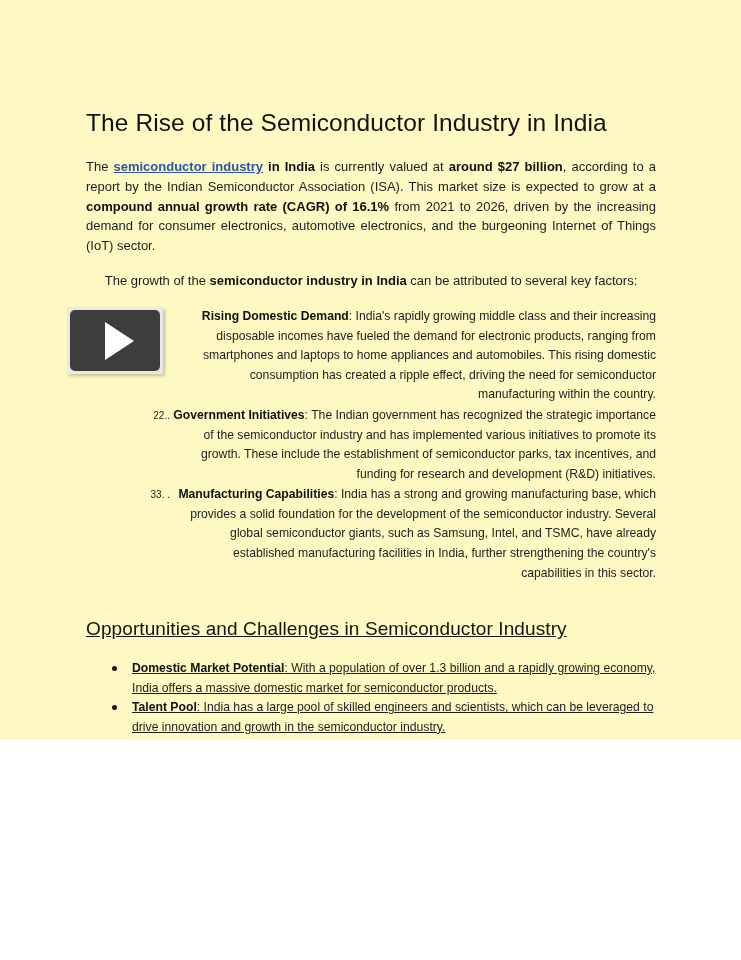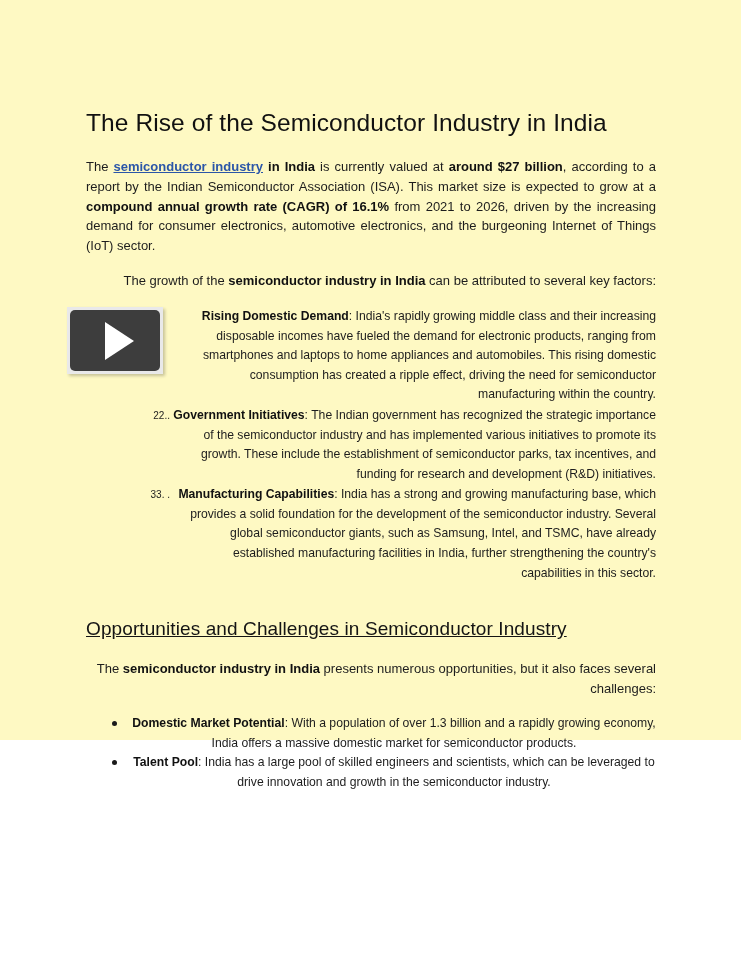--- a/index.html
+++ b/index.html
@@ -44,21 +44,21 @@
 
   p.body-text {
     font-size: 13px;
     line-height: 19.6px;
     margin: 0 0 16px 0;
     color: #1d1d1d;
     text-align: justify;
   }
 
   p.body-left {
-    text-align: right;
+    text-align: center;
   }
 
   h2.section-heading {
     font-size: 16.5px;
     font-weight: normal;
     color: #6b6b6b;
     margin: 22px 0 17px 0;
     line-height: 1.25;
     letter-spacing: 0.2px;
   }
@@ -108,21 +108,22 @@
     white-space: pre;
   }
 
   .bullet-item {
     position: relative;
     padding-left: 46px;
     font-size: 12.2px;
     line-height: 19.6px;
     margin-bottom: 0px;
     color: #1d1d1d;
-    text-align: center;
+    text-align: left;
+    text-decoration: underline;
   }
   .bullet-item .bullet-dot {
     position: absolute;
     left: 26px;
     top: 7px;
     width: 5px;
     height: 5px;
     background: #1a1a1a;
     border-radius: 50%;
   }
@@ -180,21 +181,20 @@
       <li class="num-item">
         <span class="marker">22..</span><strong>Government Initiatives</strong><span>: The Indian government has recognized the strategic importance of the semiconductor industry and has implemented various initiatives to promote its growth. These include the establishment of semiconductor parks, tax incentives, and funding for research and development (R&amp;D) initiatives.</span>
       </li>
       <li class="num-item">
         <span class="marker">33. .</span><strong>Manufacturing Capabilities</strong><span>: India has a strong and growing manufacturing base, which provides a solid foundation for the development of the semiconductor industry. Several global semiconductor giants, such as Samsung, Intel, and TSMC, have already established manufacturing facilities in India, further strengthening the country's capabilities in this sector.</span>
       </li>
     </ol>
 
     <h2 class="section-heading-dark">Opportunities and Challenges in Semiconductor Industry</h2>
 
-    <p class="body-text body-left"><span>The </span><strong>semiconductor industry in India</strong><span> presents numerous opportunities, but it also faces several challenges:</span></p>
 
 
     <ul class="bullet-list list-block">
       <li class="bullet-item">
         <span class="bullet-dot"></span><strong>Domestic Market Potential</strong><span>: With a population of over 1.3 billion and a rapidly growing economy, India offers a massive domestic market for semiconductor products.</span>
       </li>
       <li class="bullet-item">
         <span class="bullet-dot"></span><strong>Talent Pool</strong><span>: India has a large pool of skilled engineers and scientists, which can be leveraged to drive innovation and growth in the semiconductor industry.</span>
       </li>
     </ul>

